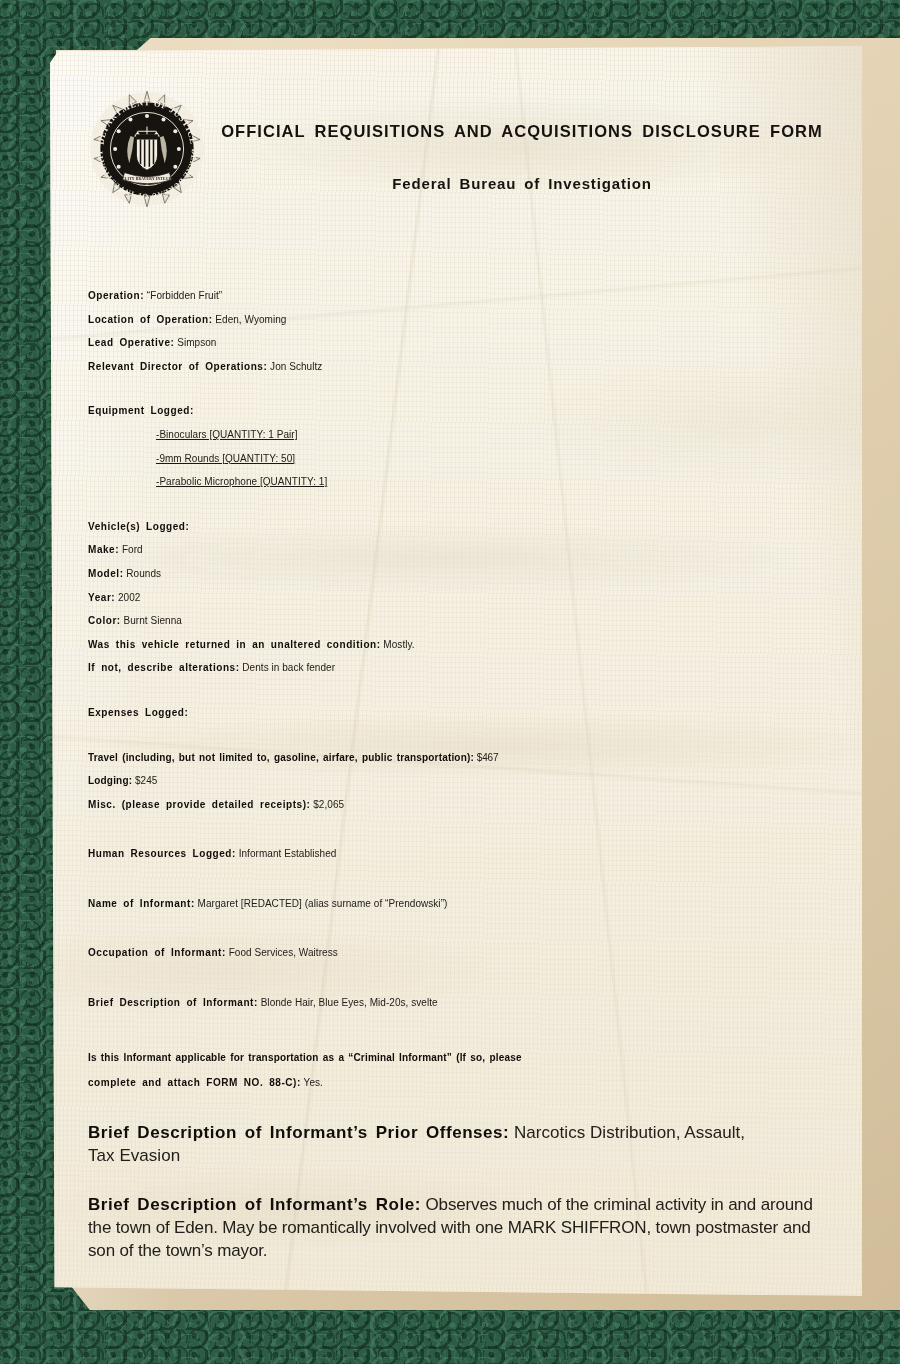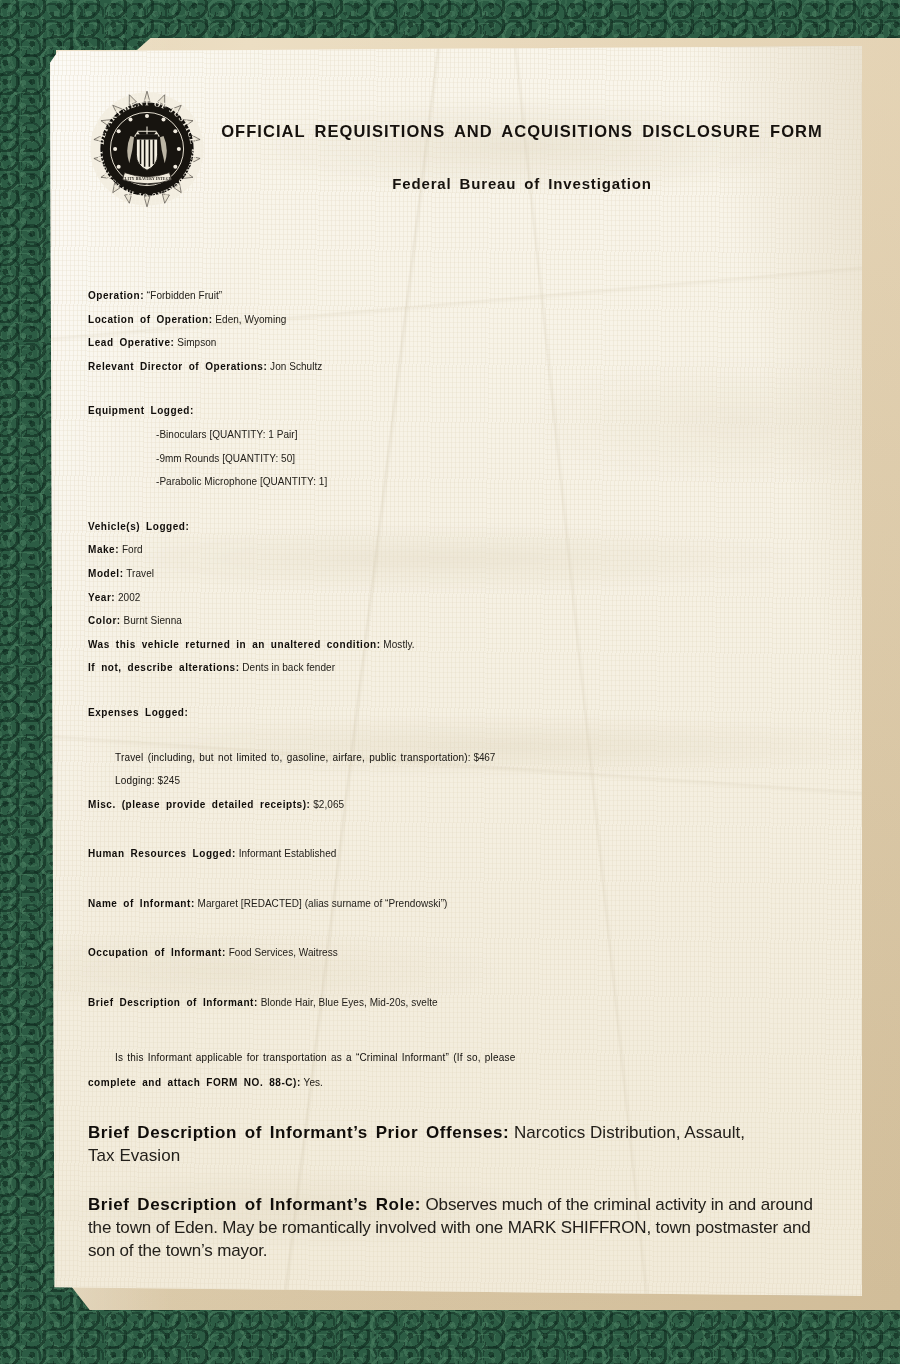--- a/index.html
+++ b/index.html
@@ -213,37 +213,36 @@
     color: #1c1814;
     font-family: "Liberation Sans", sans-serif;
   }
   .lbl {
     font-weight: 700;
     letter-spacing: .55px;
     word-spacing: 2.6px;
     color: #100d0a;
   }
   .lbl-tight {
-    font-weight: 400;
+    font-weight: 700;
     letter-spacing: .18px;
     word-spacing: 1.2px;
     color: #100d0a;
-    margin-left: 27px;
   }
   .val {
     font-weight: 400;
     letter-spacing: .05px;
     color: #23201b;
   }
   .val-narrow {
     font-weight: 400;
     letter-spacing: -.15px;
     color: #23201b;
   }
-  .indent { padding-left: 68px; }
+  .indent { padding-left: 68px; text-decoration: underline; }
   .gap-md  { height: 21px; }
   .gap-lg  { height: 26px; }
   .gap-xl  { height: 30px; }
 
   .para {
     font-size: 17px;
     line-height: 23px;
     letter-spacing: -.1px;
   }
   .para-wide { line-height: 25px; }
@@ -400,21 +399,21 @@
       <div class="blk">
         <div class="row">
           <span class="lbl">Vehicle(s)  Logged:</span>
         </div>
         <div class="row">
           <span class="lbl">Make:</span>
           <span class="val">Ford</span>
         </div>
         <div class="row">
           <span class="lbl">Model:</span>
-          <span class="val">Travel</span>
+          <span class="val">Rounds</span>
         </div>
         <div class="row">
           <span class="lbl">Year:</span>
           <span class="val">2002</span>
         </div>
         <div class="row">
           <span class="lbl">Color:</span>
           <span class="val">Burnt Sienna</span>
         </div>
         <div class="row">

